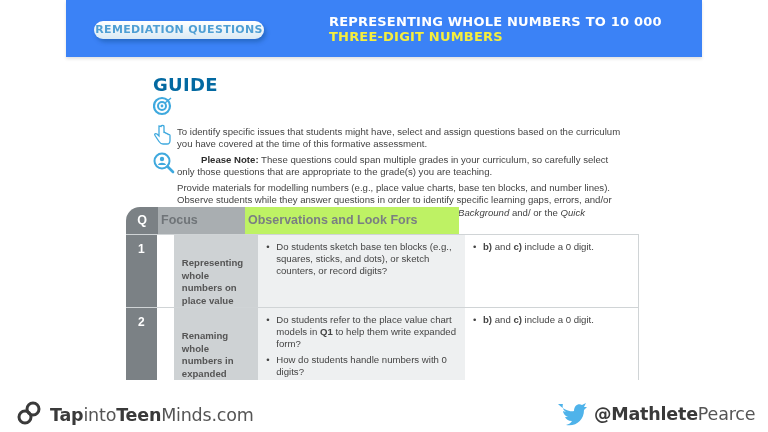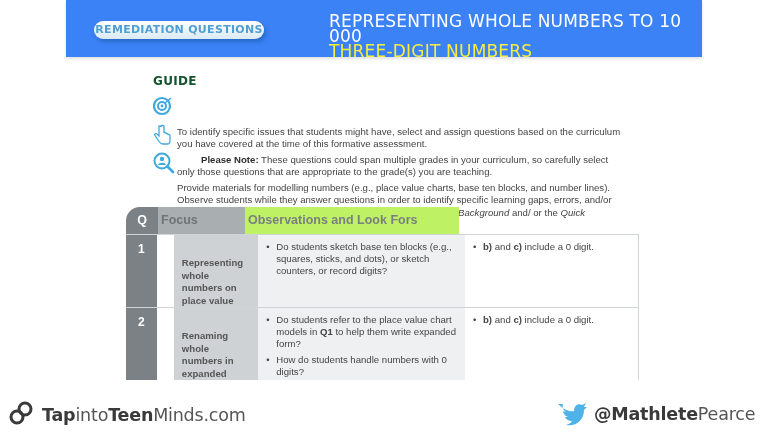--- a/index.html
+++ b/index.html
@@ -14,28 +14,28 @@
   .banner-pill {
     position: absolute; left: 28px; top: 21px; width: 170px; height: 18px;
     border-radius: 9px;
     background: linear-gradient(#ffffff, #dbeaf4);
     box-shadow: 2px 3px 4px rgba(0,60,110,0.35);
     color: #4f9fd4; font-weight: bold; font-size: 11px; letter-spacing: 0.3px;
     text-align: center; line-height: 18px;
   }
   .banner-title {
     position: absolute; left: 263px; top: 14px;
-    font-weight: normal; font-size: 17px; line-height: 15px; letter-spacing: 0.2px;
+    font-weight: bold; font-size: 13px; line-height: 15px; letter-spacing: 0.2px;
   }
   .banner-title .t1 { color: #ffffff; display: block; }
   .banner-title .t2 { color: #f5ee3d; display: block; }
 
   .guide-heading {
     position: absolute; left: 153px; top: 74px;
-    font-weight: bold; font-size: 12px; color: #14532d; letter-spacing: 0.3px;
+    font-weight: bold; font-size: 18px; color: #0369a1; letter-spacing: 0.3px;
   }
   .guide-item { position: absolute; left: 153px; width: 470px; display: flex; }
   .guide-icon { width: 24px; flex: none; height: 22px; position: relative; }
   .guide-text { font-family: "Liberation Sans", sans-serif; font-size: 9.6px; line-height: 12.4px; color: #444; margin-top: 30px; }
   .guide-text b { color: #2e2e2e; padding-left: 24px; }
 
   .tbl {
     position: absolute; left: 126px; top: 207px; width: 513px; height: 175px;
     border-top-right-radius: 14px; border-top-left-radius: 14px; overflow: hidden;
     font-family: "Liberation Sans", sans-serif;
@@ -47,21 +47,21 @@
   .h-obs { width: 214px; background: #bef264; color: #7a7f82; }
   .h-notes { width: 180px; background: #cfd3d5; color: #8d9295; }
   .tbl-row { display: flex; height: 73px; border-top: 1px solid #d0d4d6; }
   .c-q { width: 32px; background: #7b8185; color: #fff; font-weight: bold; font-size: 12px; text-align: center; padding-top: 7px; }
   .c-focus { width: 87px; background: #ced2d4; color: #555; font-size: 9.6px; line-height: 12.5px; padding: 22px 8px 0 8px; font-weight: bold; margin-left: 17px; }
   .c-obs { width: 214px; background: #eef0f1; color: #444; font-size: 9.6px; line-height: 12.2px; padding: 6px 8px 0 8px; }
   .c-notes { width: 180px; background: #ffffff; color: #444; font-size: 9.6px; line-height: 12.2px; padding: 6px 8px 0 8px; border-right: 1px solid #d0d4d6; }
   .bullet { display: flex; margin-bottom: 3px; }
   .bullet .dot { width: 10px; flex: none; }
 
-  .footer-left { position: absolute; left: 8px; top: 400px; display: flex; align-items: center; }
+  .footer-left { position: absolute; left: 16px; top: 400px; display: flex; align-items: center; }
   .footer-left .brand { font-family: "DejaVu Sans", sans-serif; font-size: 17.5px; color: #3a3a3a; margin-left: 8px; letter-spacing: -0.2px; }
   .footer-right { position: absolute; left: 556px; top: 398px; display: flex; align-items: center; }
   .footer-right .handle { font-family: "DejaVu Sans", sans-serif; font-size: 17.5px; color: #3a3a3a; margin-left: 6px; letter-spacing: -0.2px; }
   .bold { font-weight: bold; }
   .light { font-weight: normal; color: #555; }
 </style>
 </head>
 <body>
 
 <div class="banner">

